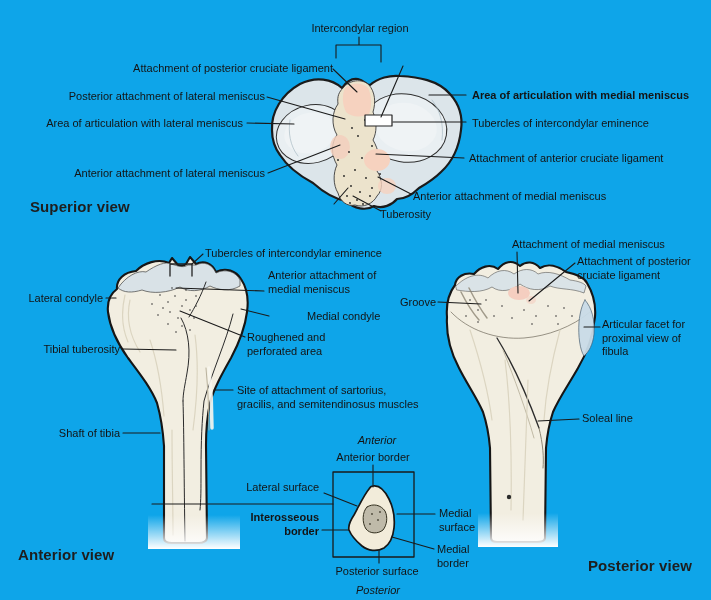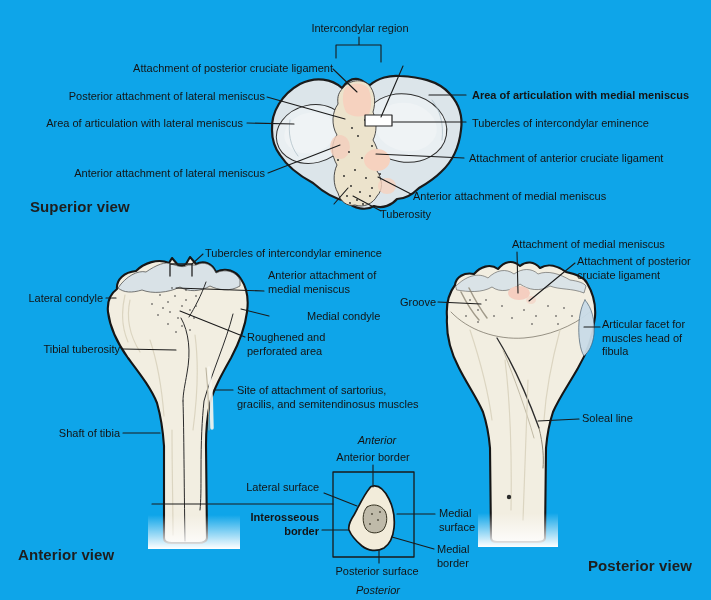--- a/index.html
+++ b/index.html
@@ -271,19 +271,19 @@
   <div class="lbl ctr it" style="left:378px;top:584px;">Posterior</div>
 
   <div class="lbl" style="left:512px;top:238px;">Attachment of medial meniscus</div>
   <div class="lbl" style="left:577px;top:255px;">
     <div>Attachment of posterior</div>
     <div>cruciate ligament</div>
   </div>
   <div class="lbl ra" style="right:275px;top:296px;">Groove</div>
   <div class="lbl" style="left:602px;top:318px;">
     <div>Articular facet for</div>
-    <div>muscles head of</div>
+    <div>proximal view of</div>
     <div>fibula</div>
   </div>
   <div class="lbl" style="left:582px;top:412px;">Soleal line</div>
   <div class="ttl" style="left:588px;top:557px;">Posterior view</div>
 
 </div>
 
 </body></html>

